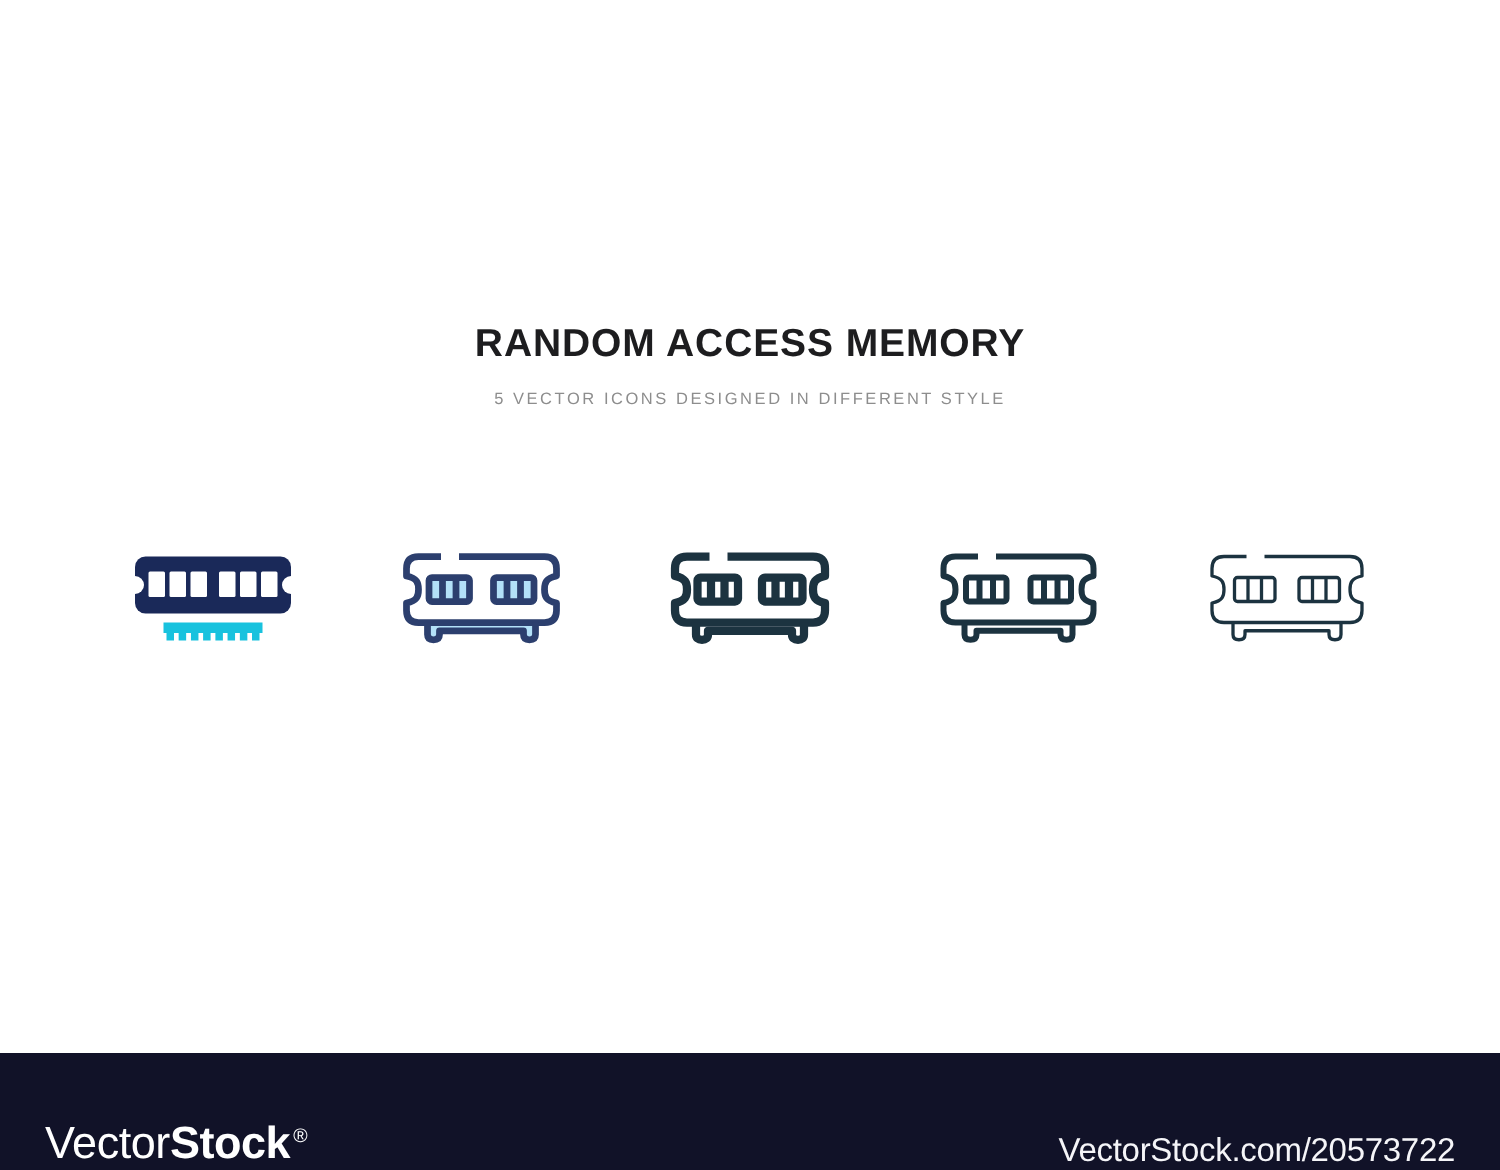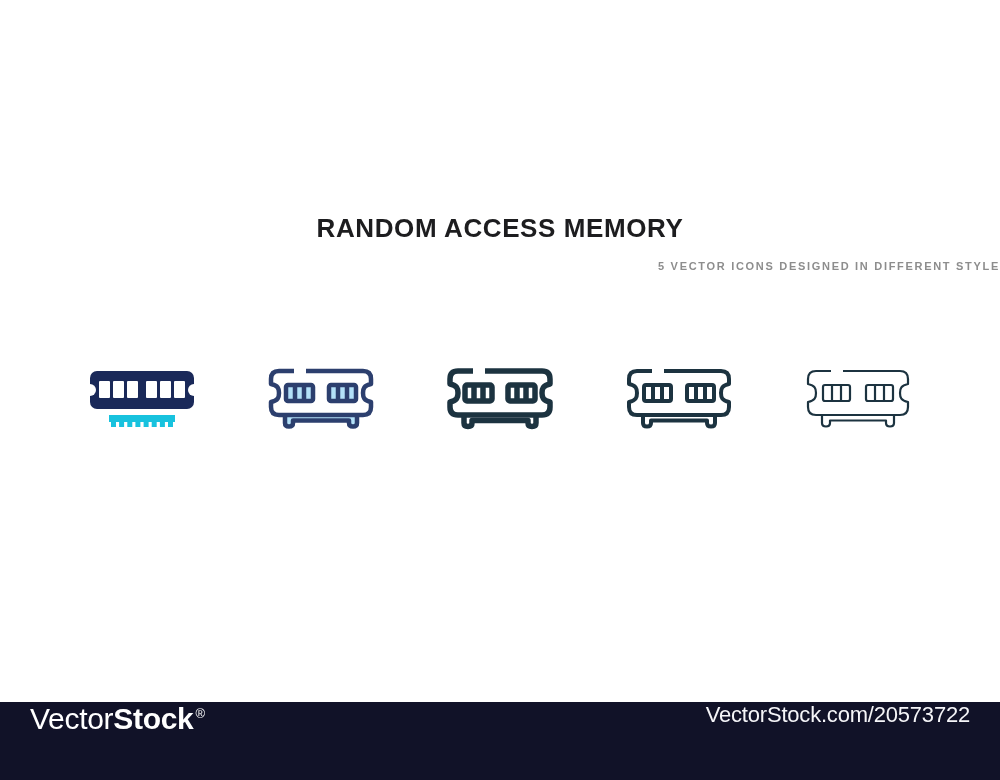--- a/index.html
+++ b/index.html
@@ -8,33 +8,33 @@
     background:#ffffff;overflow:hidden;
     font-family:"Liberation Sans", sans-serif;
   }
   .title{
     position:absolute;top:213px;left:0;right:0;margin:0;
     text-align:center;font-size:26px;font-weight:700;
     letter-spacing:0.6px;color:#1d1d1f;
   }
   .subtitle{
     position:absolute;top:260px;left:0;right:0;
-    text-align:right;font-size:11px;font-weight:700;
+    text-align:center;font-size:11px;font-weight:400;
     letter-spacing:1.7px;color:#8d8d8d;
   }
   .icon-row{
     position:absolute;top:359px;left:82px;right:82px;
     display:flex;justify-content:space-between;
   }
   .icon-cell{width:120px;height:80px;}
   .icon-cell svg{display:block;width:120px;height:80px;}
   .defs-holder{position:absolute;width:0;height:0;overflow:hidden;}
   .footer{
     position:absolute;left:0;right:0;bottom:0;height:78px;
-    background:#111228;display:flex;align-items:flex-start;
+    background:#111228;display:flex;align-items:flex-end;
     justify-content:space-between;padding:0 30px;box-sizing:border-box;
   }
   .brand{color:#ffffff;font-size:30px;letter-spacing:-0.3px;cursor:pointer;white-space:nowrap;}
   .brand-light{font-weight:400;}
   .brand-bold{font-weight:700;}
   .reg{font-size:13px;position:relative;top:-11px;left:2px;font-weight:400;}
   .image-url{color:#f5f5f8;font-size:22px;font-weight:400;letter-spacing:-0.2px;cursor:pointer;white-space:nowrap;}
 </style>
 </head>
 <body>

